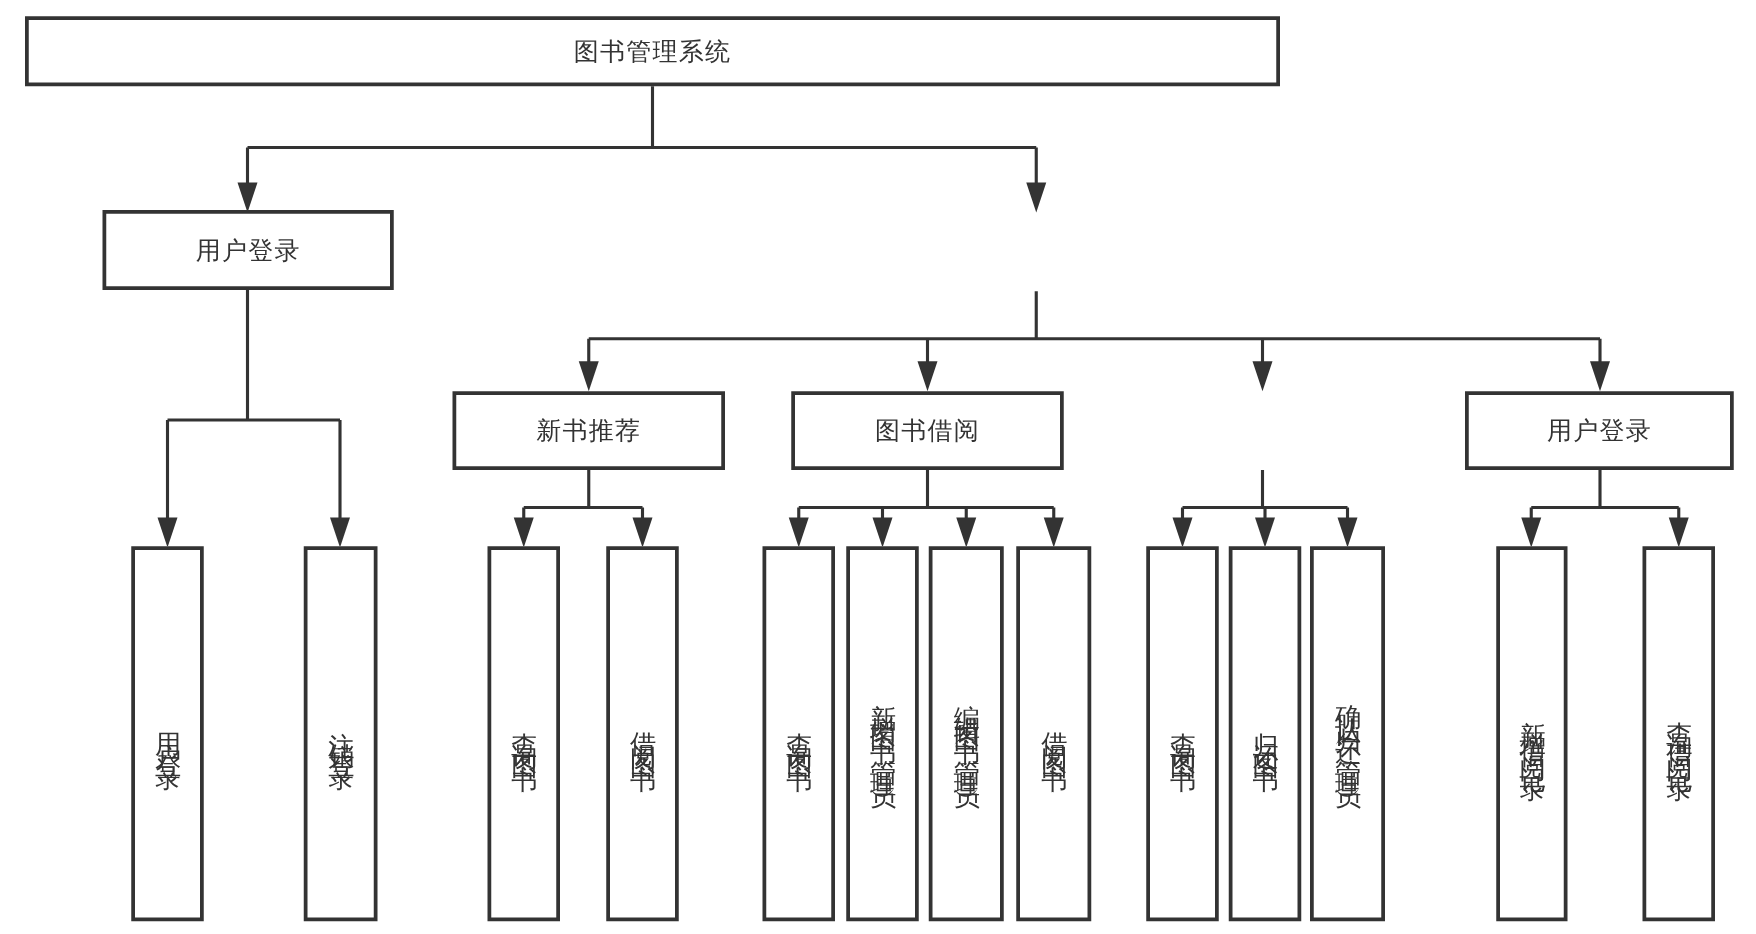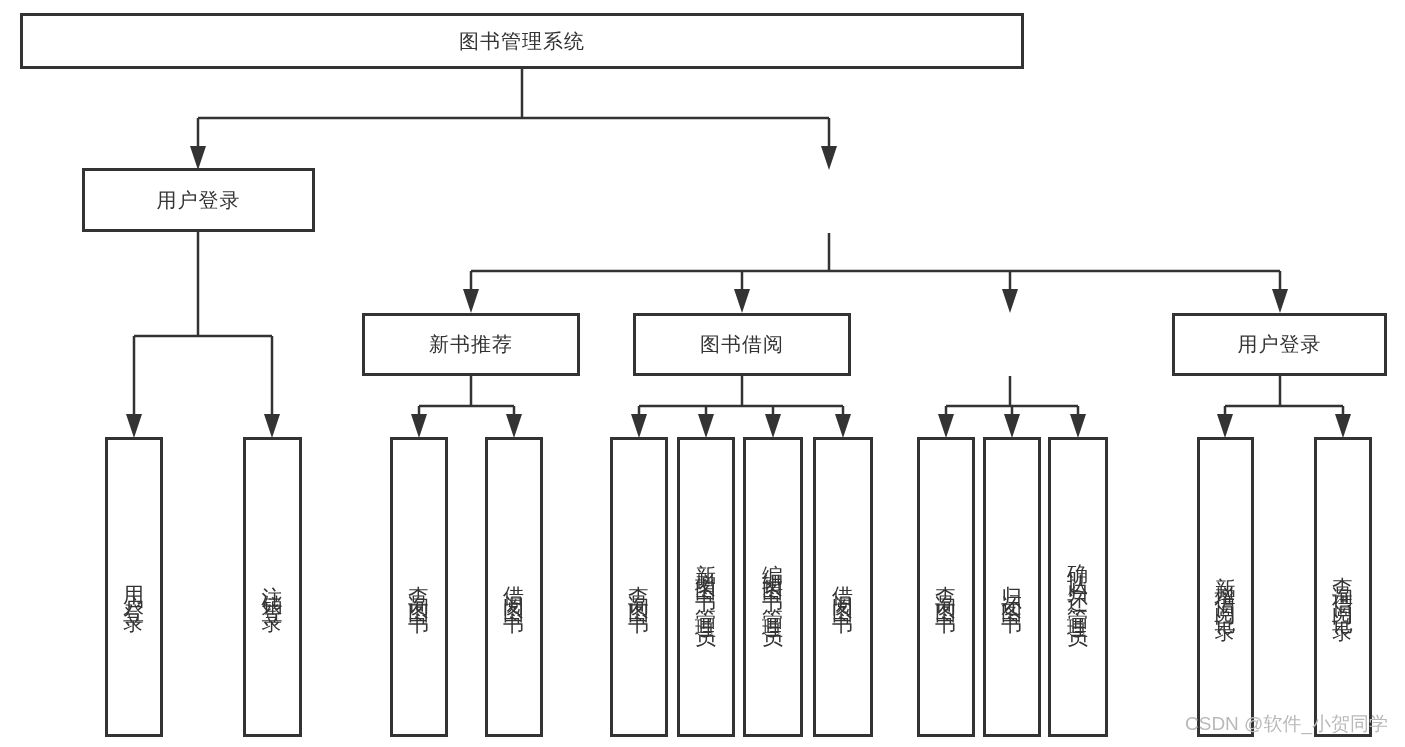--- a/index.html
+++ b/index.html
@@ -166,15 +166,14 @@
     <span class="vlabel">确认归还（管理员）</span>
   </div>
 
   <div class="node" style="left:1197px; top:437px; width:57px; height:300px;">
     <span class="vlabel">新增借阅记录</span>
   </div>
   <div class="node" style="left:1314px; top:437px; width:58px; height:300px;">
     <span class="vlabel">查询借阅记录</span>
   </div>
 
-  <div class="watermark">CSDN @软件_小贺同学</div>
 
 </div>
 
 </body></html>

